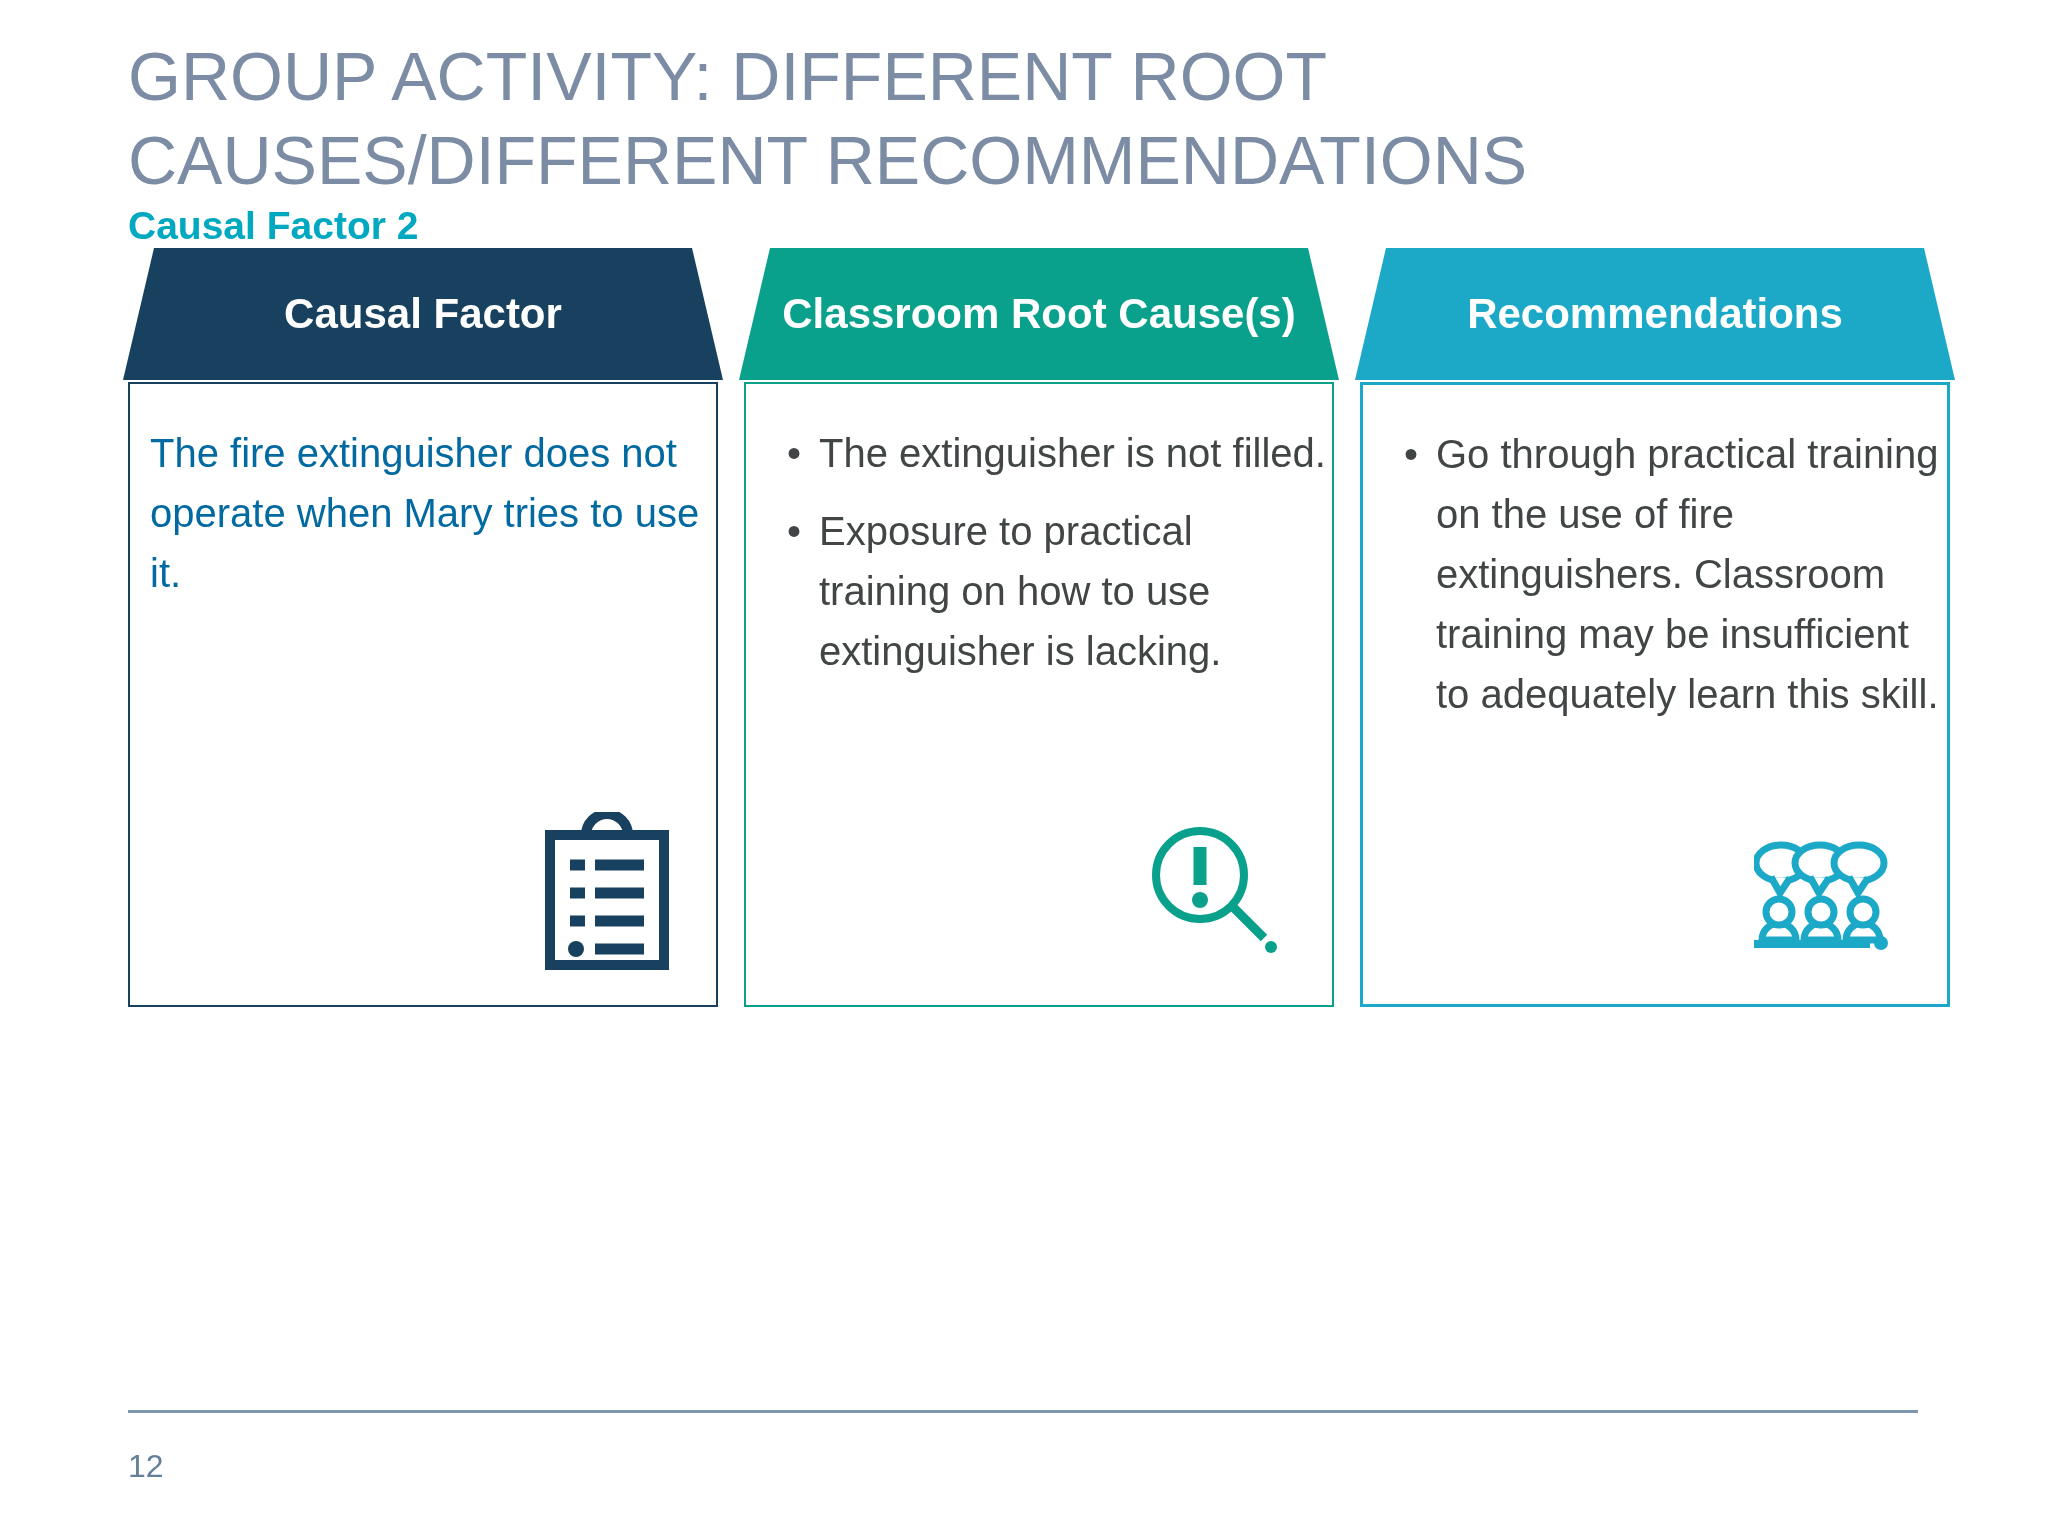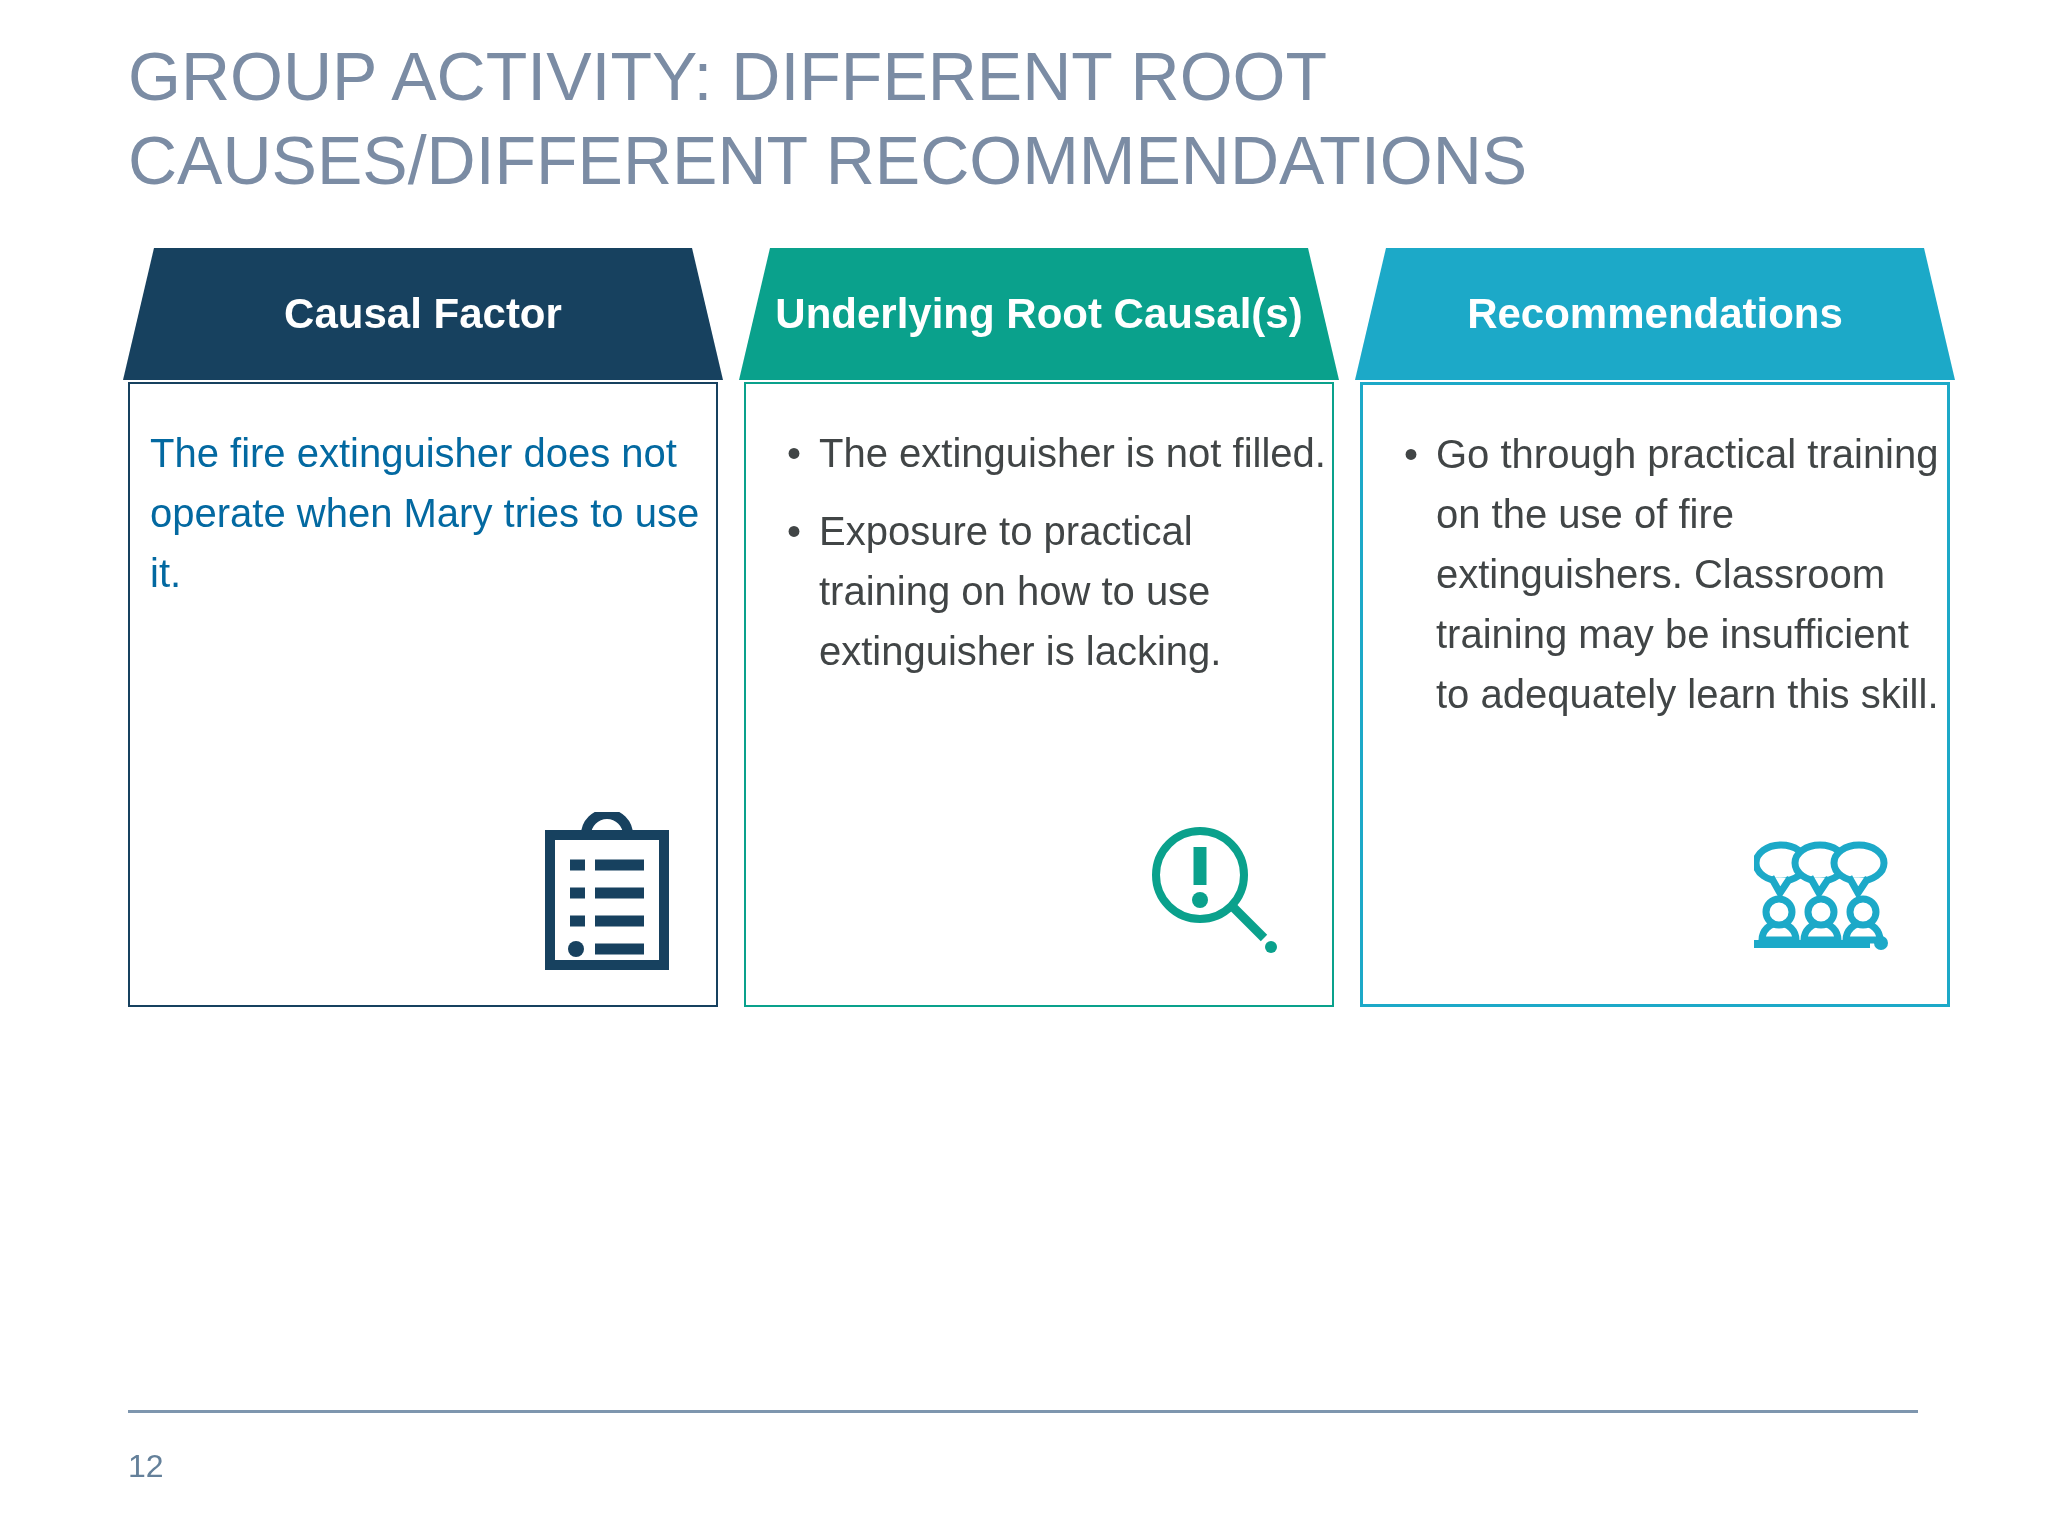--- a/index.html
+++ b/index.html
@@ -65,20 +65,21 @@
     font-size:32px; color:#64809A;
   }
 </style>
 </head>
 <body>
 
 <div class="slide">
 
   <h1 class="title"><span>GROUP ACTIVITY: DIFFERENT ROOT</span><br><span>CAUSES/DIFFERENT RECOMMENDATIONS</span></h1>
 
+  <div class="subtitle">Causal Factor 2</div>
 
   <div class="columns">
 
     <div class="col col1">
       <div class="col-header">
         <span>Causal Factor</span>
       </div>
       <div class="col-body">
         <p class="paragraph">The fire extinguisher does not operate when Mary tries to use it.</p>
         <svg class="icon icon-clipboard" width="128" height="160" viewBox="0 0 128 160">
@@ -95,21 +96,21 @@
             <line x1="52" y1="109" x2="101" y2="109"></line>
             <line x1="52" y1="137" x2="101" y2="137"></line>
           </g>
           <circle cx="33" cy="137" r="8" fill="#17415F"></circle>
         </svg>
       </div>
     </div>
 
     <div class="col col2">
       <div class="col-header">
-        <span>Underlying Root Causal(s)</span>
+        <span>Classroom Root Cause(s)</span>
       </div>
       <div class="col-body">
         <ul class="bullets">
           <li>The extinguisher is not filled.</li>
           <li>Exposure to practical training on how to use extinguisher is lacking.</li>
         </ul>
         <svg class="icon icon-magnifier" width="126" height="128" viewBox="0 0 126 128">
           <circle cx="48" cy="48" r="44" fill="none" stroke="#0AA18C" stroke-width="8"></circle>
           <line x1="48" y1="20" x2="48" y2="58" stroke="#0AA18C" stroke-width="13"></line>
           <circle cx="48" cy="73" r="8" fill="#0AA18C"></circle>

